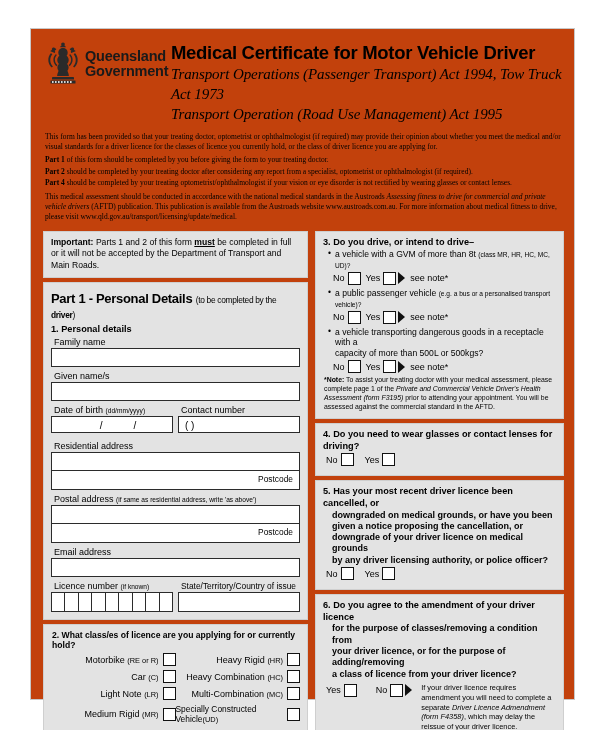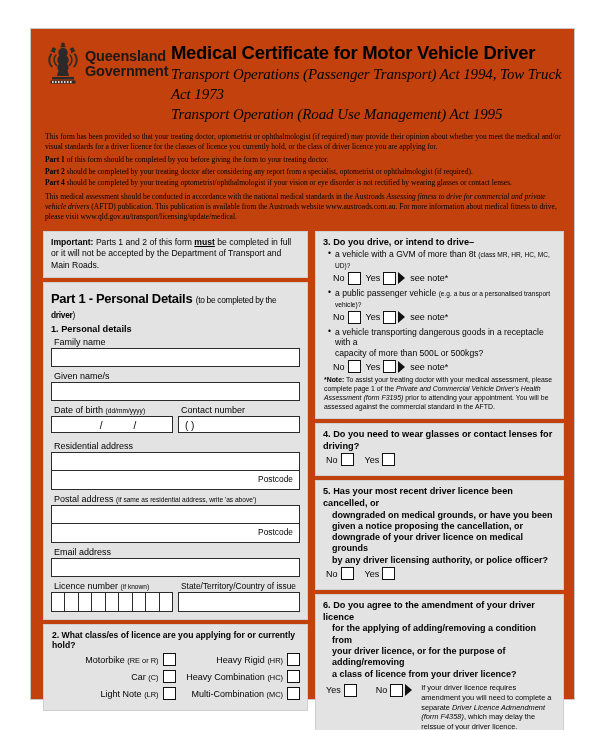--- a/index.html
+++ b/index.html
@@ -300,20 +300,30 @@
             <div class="cls-cell">
               <span class="lbl"><span>Light Note</span> <span class="abbr">(LR)</span></span>
               <span class="cbox"></span>
             </div>
             <div class="cls-cell">
               <span class="lbl"><span>Multi-Combination</span> <span class="abbr">(MC)</span></span>
               <span class="cbox"></span>
             </div>
           </div>
 
+          <div class="cls-row" style="margin-bottom:0;">
+            <div class="cls-cell">
+              <span class="lbl"><span>Medium Rigid</span> <span class="abbr">(MR)</span></span>
+              <span class="cbox"></span>
+            </div>
+            <div class="cls-cell">
+              <span class="lbl" style="font-size:8.4px;"><span>Specially Constructed Vehicle</span><span class="abbr">(UD)</span></span>
+              <span class="cbox"></span>
+            </div>
+          </div>
 
         </div>
       </div>
     </div>
 
     <div class="colR">
 
       <div class="grey">
         <div class="q-title">3. Do you drive, or intend to drive–</div>
         <ul class="bullets">
@@ -393,21 +403,21 @@
               </span>
           <span class="w" style="margin-left:6px;">
                 <span>Yes</span>
                 <span class="ybox"></span>
               </span>
         </div>
       </div>
 
       <div class="grey">
         <div class="q-title">6. Do you agree to the amendment of your driver licence</div>
-        <div class="q-body">for the applying of adding/removing a condition from</div>
+        <div class="q-body">for the purpose of classes/removing a condition from</div>
         <div class="q-body">your driver licence, or for the purpose of adding/removing</div>
         <div class="q-body">a class of licence from your driver licence?</div>
         <div class="yn" style="align-items:flex-start;margin-left:3px;margin-top:3px;">
           <span class="w" style="padding-top:1px;">
                 <span>Yes</span>
                 <span class="ybox"></span>
               </span>
           <span class="w" style="margin-left:14px;padding-top:1px;">
                 <span>No</span>
                 <span class="ybox"></span>

